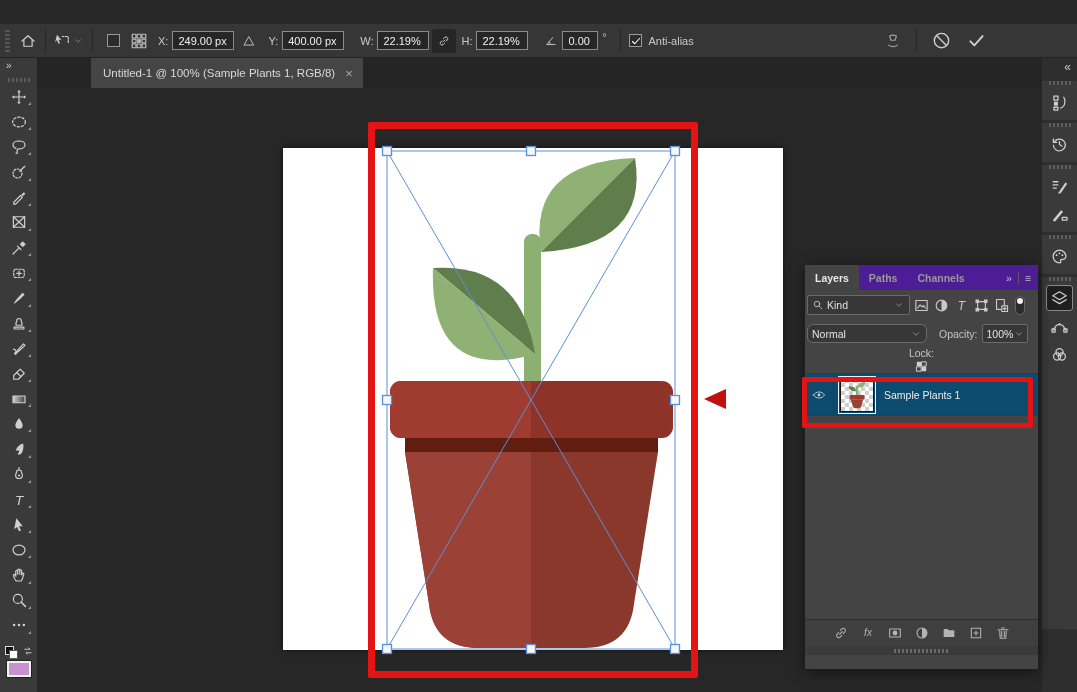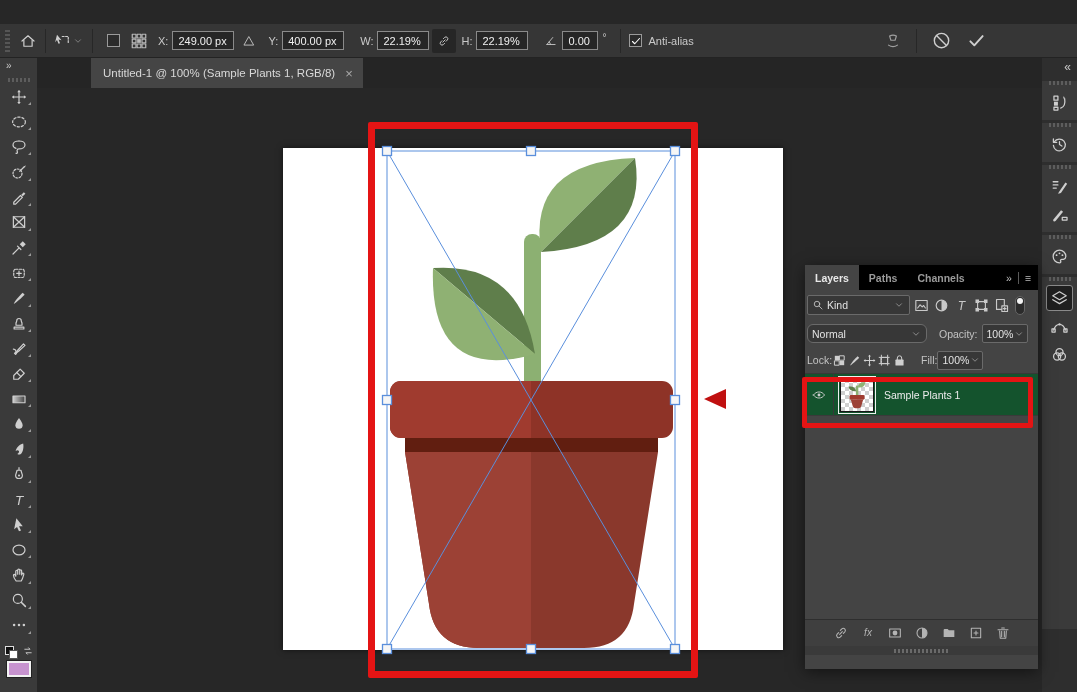--- a/index.html
+++ b/index.html
@@ -72,21 +72,21 @@
   
   .ann-box { position:absolute; left:368px; top:122px; width:330px; height:556px;
     border:7px solid var(--c-annotation-red); z-index:12; border-radius:2px; }
   .ann-arrow { position:absolute; left:702px; top:386px; width:102px; height:26px; z-index:12; }
   .ann-layerbox { position:absolute; left:802px; top:377px; width:231px; height:51px;
     border:5px solid var(--c-annotation-red); z-index:45; border-radius:2px; }
 
   
   .lpanel { position:absolute; left:805px; top:265px; width:233px; height:404px; background:#444444;
     z-index:40; box-shadow:0 3px 14px rgba(0,0,0,.5); font-size:10.5px; color:#d6d6d6; }
-  .lp-tabs { height:25px; background:#000000; display:flex; align-items:stretch; }
+  .lp-tabs { height:25px; background:#4c1d95; display:flex; align-items:stretch; }
   .lp-tab { padding:0 10px; display:flex; align-items:center; color:#9a9a9a; font-weight:bold; font-size:10.5px; }
   .lp-tab.active { background:#444444; color:#e8e8e8; }
   .lp-tabs .right { margin-left:auto; display:flex; align-items:center; color:#bdbdbd; padding-right:7px; gap:6px; }
   .lp-tabs .right .bar { width:1px; height:12px; background:#5a5a5a; }
   .lp-row { display:flex; align-items:center; padding:0 2px; }
   .lp-row.filter { height:30px; gap:3px; }
   .kindcombo { width:103px; height:20px; background:#373737; border:1px solid #6a6a6a; border-radius:2px;
     display:flex; align-items:center; padding:0 4px; gap:3px; color:#e0e0e0; }
   .kindcombo .cv { flex:1; font-size:10.5px; }
   .fbtn { width:17px; height:17px; color:#c9c9c9; display:flex; align-items:center; justify-content:center; }
@@ -94,25 +94,25 @@
     position:relative; margin-left:2px; }
   .ftoggle::before { content:""; position:absolute; left:1px; top:1px; width:6px; height:6px;
     border-radius:50%; background:#f2f2f2; }
   .lp-row.blend { height:27px; gap:4px; }
   .select { height:19px; background:#373737; border:1px solid #6a6a6a; border-radius:2px;
     display:flex; align-items:center; padding:0 4px; color:#e3e3e3; }
   .select .cv { flex:1; font-size:10.5px; }
   .select.blendsel { width:120px;border-radius:6px; }
   .select.numsel { width:46px; }
   .lp-lab { color:#c3c3c3; font-size:10.5px; }
-  .lp-row.lockrow { height:26px; gap:0; }
+  .lp-row.lockrow { height:26px; gap:0;flex-direction:column; }
   .lockico { width:15px; height:15px; color:#cfcfcf; }
   .lp-list { position:relative; height:246px; background:#444444; border-top:1px solid #383838; }
   .lrow { height:42px; display:flex; align-items:center; border-bottom:1px solid #3a3a3a; }
-  .lrow.sel { background:#14532d; }
+  .lrow.sel { background:#0c4a6e; }
   .eyecell { width:29px; height:100%; display:flex; align-items:center; justify-content:center;
     border-right:1px solid #383838; color:#e0e0e0; }
   .thumb { width:34px; height:34px; margin-left:6px; position:relative; flex:none;
     border:1px solid #161616; }
   .thumb.checker { background-color:#fff; background-image:
       linear-gradient(45deg,#cfcfcf 25%,transparent 25%,transparent 75%,#cfcfcf 75%),
       linear-gradient(45deg,#cfcfcf 25%,transparent 25%,transparent 75%,#cfcfcf 75%);
     background-size:8px 8px; background-position:0 0,4px 4px; }
   .thumb.selbr { outline:1px solid #f0f0f0; outline-offset:1px; }
   .thumb.white { background:#fff; }

